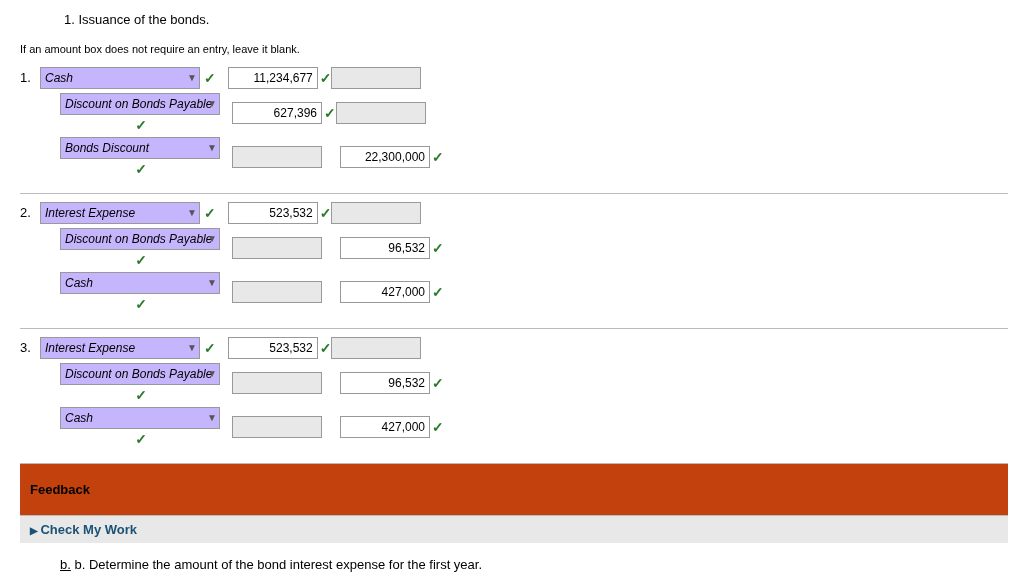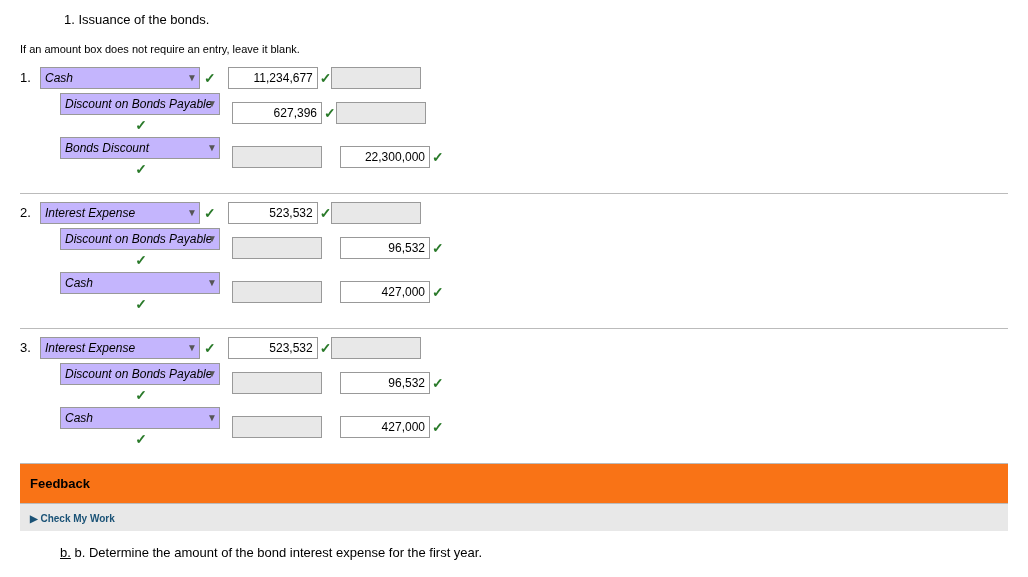--- a/index.html
+++ b/index.html
@@ -94,38 +94,38 @@
       align-items: center;
       margin-left: 12px;
     }
     .separator {
       border: none;
       border-top: 1px solid #bbb;
       margin: 8px 0;
     }
     
     .feedback-section {
-      background: #f97316;
+      background: #c2410c;
       border-top: 1px solid #bbb;
-      padding: 12px 10px;
+      padding: 18px 10px;
       margin-top: 10px;
     }
     .feedback-label {
       font-weight: bold;
       font-size: 13px;
     }
     .check-my-work {
       background: #e8e8e8;
       border-top: 1px solid #bbb;
       padding: 6px 10px;
     }
     .check-my-work a {
       color: #1a5276;
       text-decoration: none;
-      font-size: 10px;
+      font-size: 13px;
       font-weight: bold;
     }
     .check-my-work a:before {
       content: "▶ ";
       font-size: 10px;
     }
     .bottom-question {
       margin-top: 14px;
       font-size: 13px;
       margin-left: 40px;

